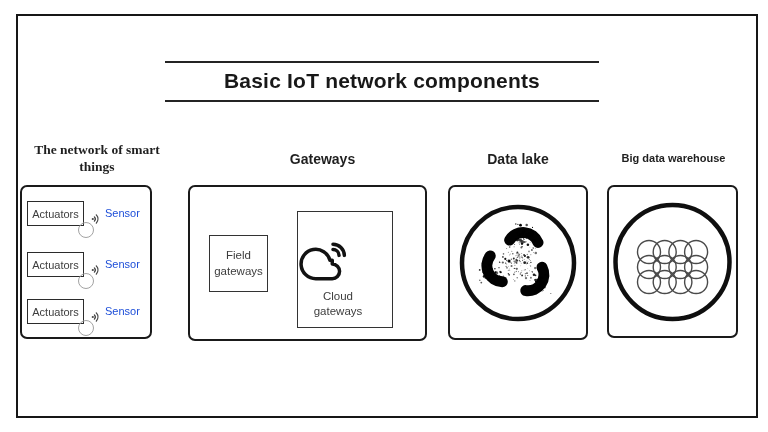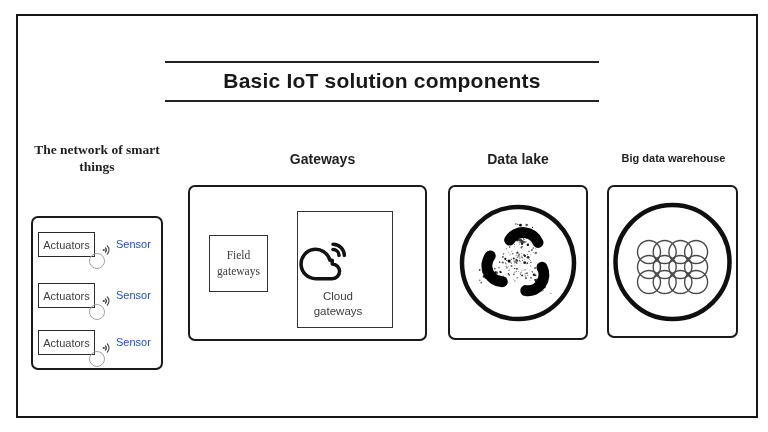--- a/index.html
+++ b/index.html
@@ -11,54 +11,54 @@
          border-top:2px solid #242424;border-bottom:2px solid #242424;
          padding:6px 0 7px 0;text-align:center;}
   .title-text{font-size:21px;font-weight:bold;letter-spacing:.2px;color:#181818;}
   .sec-heading{position:absolute;font-weight:bold;color:#1f1f1f;
          text-align:center;line-height:1.28;}
   .h-network{left:25px;top:141px;width:144px;font-size:13.5px;font-family:Liberation Serif, serif;}
   .h-gateways{left:203px;top:151px;width:239px;font-size:14px;}
   .h-datalake{left:448px;top:151px;width:140px;font-size:14px;}
   .h-warehouse{left:592px;top:151px;width:163px;font-size:11px;}
   .panel{position:absolute;border:2px solid #1a1a1a;border-radius:7px;background:#fff;}
-  .p-network{left:31px;top:185px;width:128px;height:150px;margin-top:31px;}
+  .p-network{left:20px;top:185px;width:128px;height:150px;}
   .p-gateways{left:188px;top:185px;width:235px;height:152px;}
   .p-datalake{left:448px;top:185px;width:136px;height:151px;}
   .p-warehouse{left:607px;top:185px;width:127px;height:149px;}
   .thing-row{position:absolute;left:0;width:100%;height:48px;}
   .act-box{position:absolute;left:5px;top:0;width:55px;height:23px;
          border:1.5px solid #2b2b2b;background:#fff;display:flex;
          align-items:center;justify-content:center;
          font-size:11px;color:#3d3d3d;}
   .s-circle{position:absolute;left:56px;top:21px;width:14px;height:14px;
          border:1.5px solid #a3a3a3;border-radius:50%;background:transparent;}
   .wifi-ico{position:absolute;left:69px;top:12px;}
   .sensor-label{position:absolute;left:83px;top:6px;width:48px;
          font-size:11px;color:#1d4ed8;}
   .field-box{position:absolute;left:19px;top:48px;width:55px;height:55px;
          border:1.5px solid #333;display:flex;align-items:center;
          justify-content:center;text-align:center;font-size:11.5px;
-         color:#3d3d3d;line-height:1.35;padding:0 1px;font-family:Liberation Serif, serif;}
+         color:#3d3d3d;line-height:1.35;padding:0 1px;}
   .cloud-box{position:absolute;left:107px;top:24px;width:94px;height:108px;
          border:1.5px solid #333;display:flex;flex-direction:column;
          justify-content:flex-end;padding-bottom:7px;
          box-sizing:content-box;}
   .cloud-label{text-align:center;font-size:11.5px;color:#3d3d3d;
          line-height:1.35;width:80px;margin-top:3px;}
   .fill-svg{position:absolute;left:0;top:0;}
   .blob{fill:none;stroke:#020202;stroke-width:11;stroke-linecap:round;}
 </style>
 </head>
 <body>
 
 <div class="frame"></div>
 
 <div class="title-block">
-  <div class="title-text">Basic IoT solution components</div>
+  <div class="title-text">Basic IoT network components</div>
 </div>
 
 <div class="sec-heading h-network">The network of smart things</div>
 <div class="sec-heading h-gateways">Gateways</div>
 <div class="sec-heading h-datalake">Data lake</div>
 <div class="sec-heading h-warehouse">Big data warehouse</div>
 
 <div class="panel p-network">
   <div class="thing-row" style="top:14px">
     <div class="act-box">Actuators</div>

